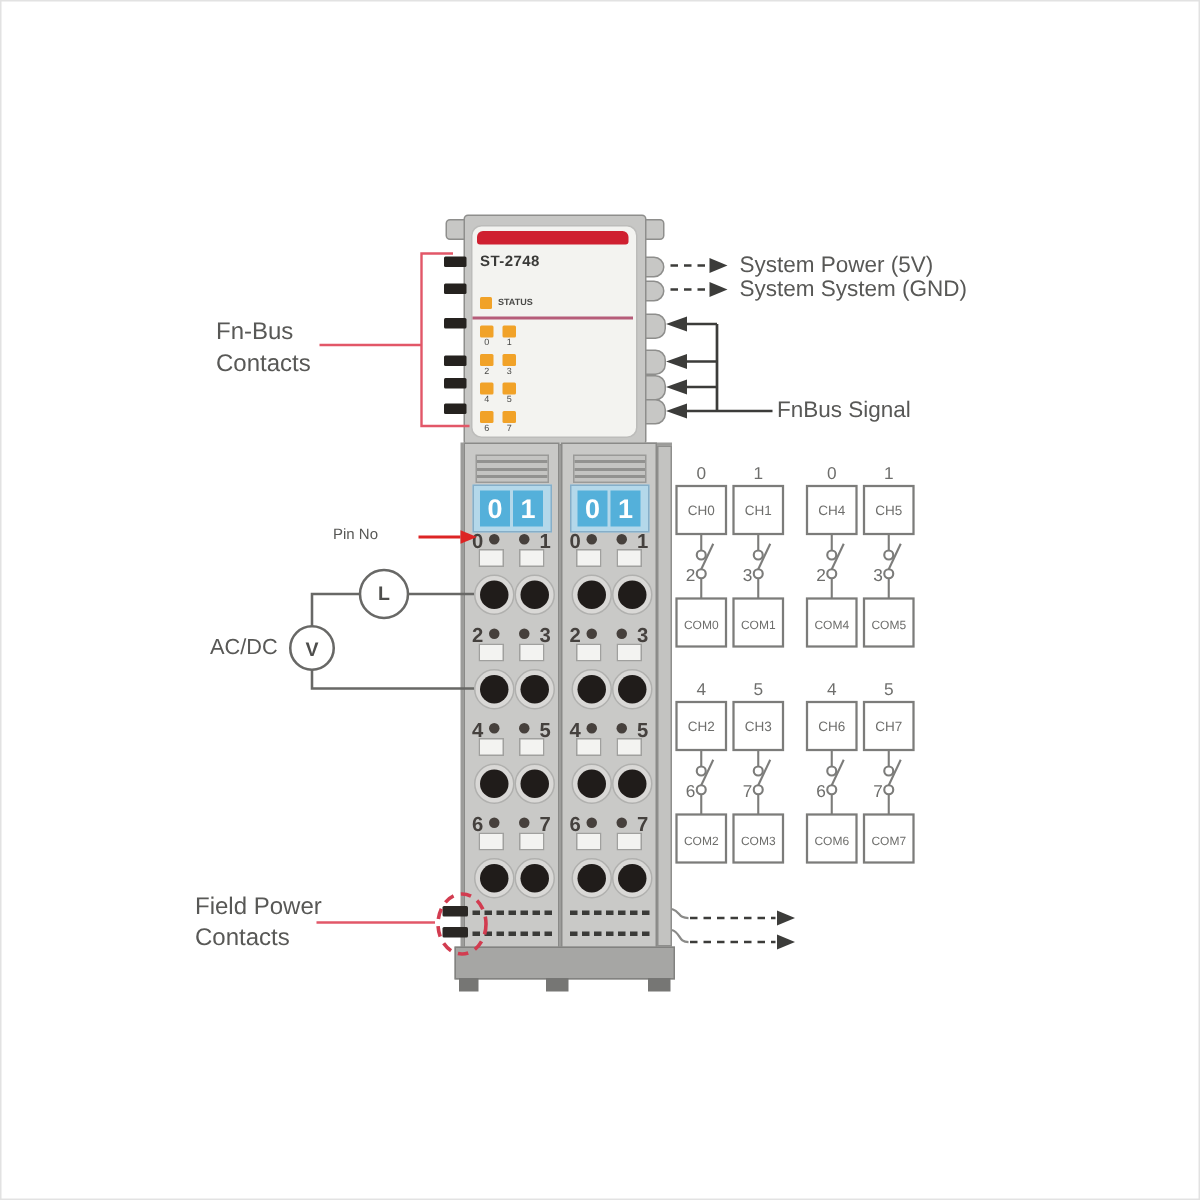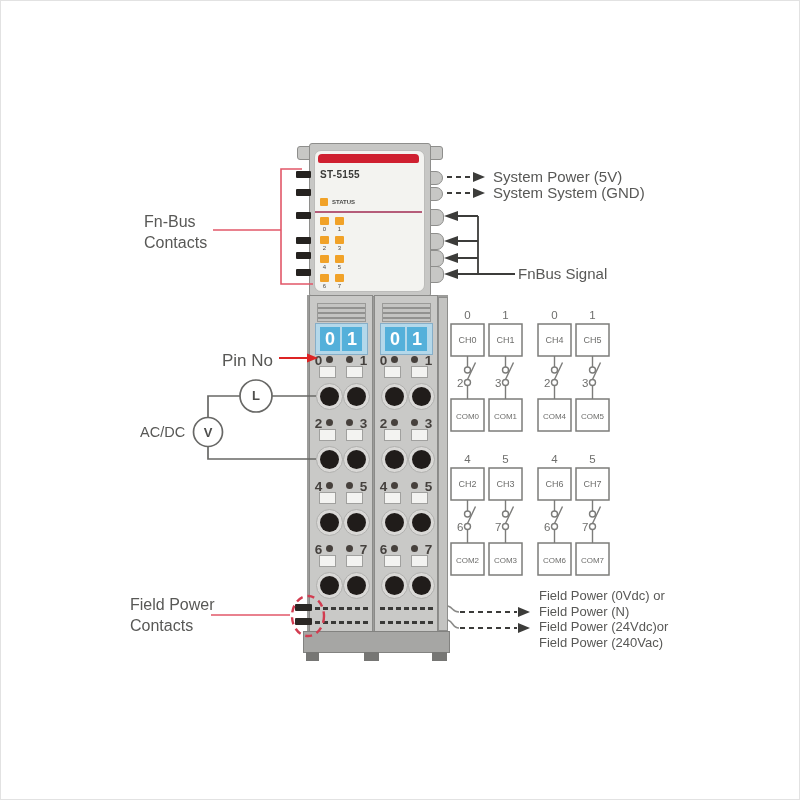--- a/index.html
+++ b/index.html
@@ -52,21 +52,21 @@
     border:1px solid #b0b0ae;box-sizing:border-box;}
   .term-hole{position:absolute;left:3px;top:3px;width:19px;height:19px;border-radius:50%;
     background:var(--terminal-black);}
   .fdash{position:absolute;width:5px;height:3px;background:#3a3a38;}
   #base{position:absolute;left:302px;top:630px;width:147px;height:22px;background:#a6a6a4;
     border:1px solid #828280;box-sizing:border-box;z-index:4;}
   .foot{position:absolute;top:651px;height:9px;background:#767674;z-index:4;}
   
   .lbl{position:absolute;color:#585856;white-space:pre-line;z-index:6;}
   #fnbus-contacts-label{left:143px;top:210px;font-size:16px;line-height:21px;}
-  #pin-no-label{left:221px;top:350px;font-size:17px;}
+  #pin-no-label{left:221px;top:350px;font-size:10px;}
   #acdc-label{left:139px;top:423px;font-size:14.5px;}
   #l-letter{left:247px;top:387px;width:16px;text-align:center;font-size:13px;font-weight:bold;color:#4e4e4c;}
   #v-letter{left:199px;top:424px;width:16px;text-align:center;font-size:13px;font-weight:bold;color:#4e4e4c;}
   #field-power-contacts-label{left:129px;top:593px;font-size:16px;line-height:21px;}
   #system-power-5v-label{left:492px;top:167px;font-size:15px;}
   #system-power-gnd-label{left:492px;top:183px;font-size:15px;}
   #fnbus-signal-label{left:517px;top:264px;font-size:15px;}
   #field-power-right-label{left:538px;top:587px;font-size:13px;line-height:15.5px;}
   #wires{position:absolute;left:0;top:0;z-index:5;pointer-events:none;}
   .ch-num{font-size:11.5px;fill:#6e6e6c;}
@@ -83,21 +83,21 @@
   <div class="bump" style="left:427px;top:170px;width:13px;height:12px;"></div>
   <div class="bump" style="left:427px;top:186px;width:13px;height:12px;"></div>
   <div class="bump" style="left:427px;top:208px;width:14px;height:15px;"></div>
   <div class="bump" style="left:427px;top:232px;width:14px;height:15px;"></div>
   <div class="bump" style="left:427px;top:249px;width:14px;height:15px;"></div>
   <div class="bump" style="left:427px;top:265px;width:14px;height:15px;"></div>
 
   <div id="mod-body"></div>
   <div id="inner-panel">
     <div id="red-bar"></div>
-    <div id="model-label">ST-5155</div>
+    <div id="model-label">ST-2748</div>
     <div id="status-led"></div>
     <div id="status-label">STATUS</div>
     <div id="panel-divider"></div>
     <div id="led-grid">
         <div class="led-square" style="left: 0px; top: 0px;"></div>
         <div class="led-num" style="left: -1px; top: 8.5px;">0</div>
         <div class="led-square" style="left: 15px; top: 0px;"></div>
         <div class="led-num" style="left: 14px; top: 8.5px;">1</div>
         <div class="led-square" style="left: 0px; top: 19px;"></div>
         <div class="led-num" style="left: -1px; top: 27.5px;">2</div>
@@ -415,17 +415,13 @@
 Contacts</div>
   <div class="lbl" id="pin-no-label">Pin No</div>
   <div class="lbl" id="acdc-label">AC/DC</div>
   <div class="lbl" id="l-letter">L</div>
   <div class="lbl" id="v-letter">V</div>
   <div class="lbl" id="field-power-contacts-label">Field Power
 Contacts</div>
   <div class="lbl" id="system-power-5v-label">System Power (5V)</div>
   <div class="lbl" id="system-power-gnd-label">System System (GND)</div>
   <div class="lbl" id="fnbus-signal-label">FnBus Signal</div>
-  <div class="lbl" id="field-power-right-label">Field Power (0Vdc) or
-Field Power (N)
-Field Power (24Vdc)or
-Field Power (240Vac)</div>
 </div>
 
 </body></html>

